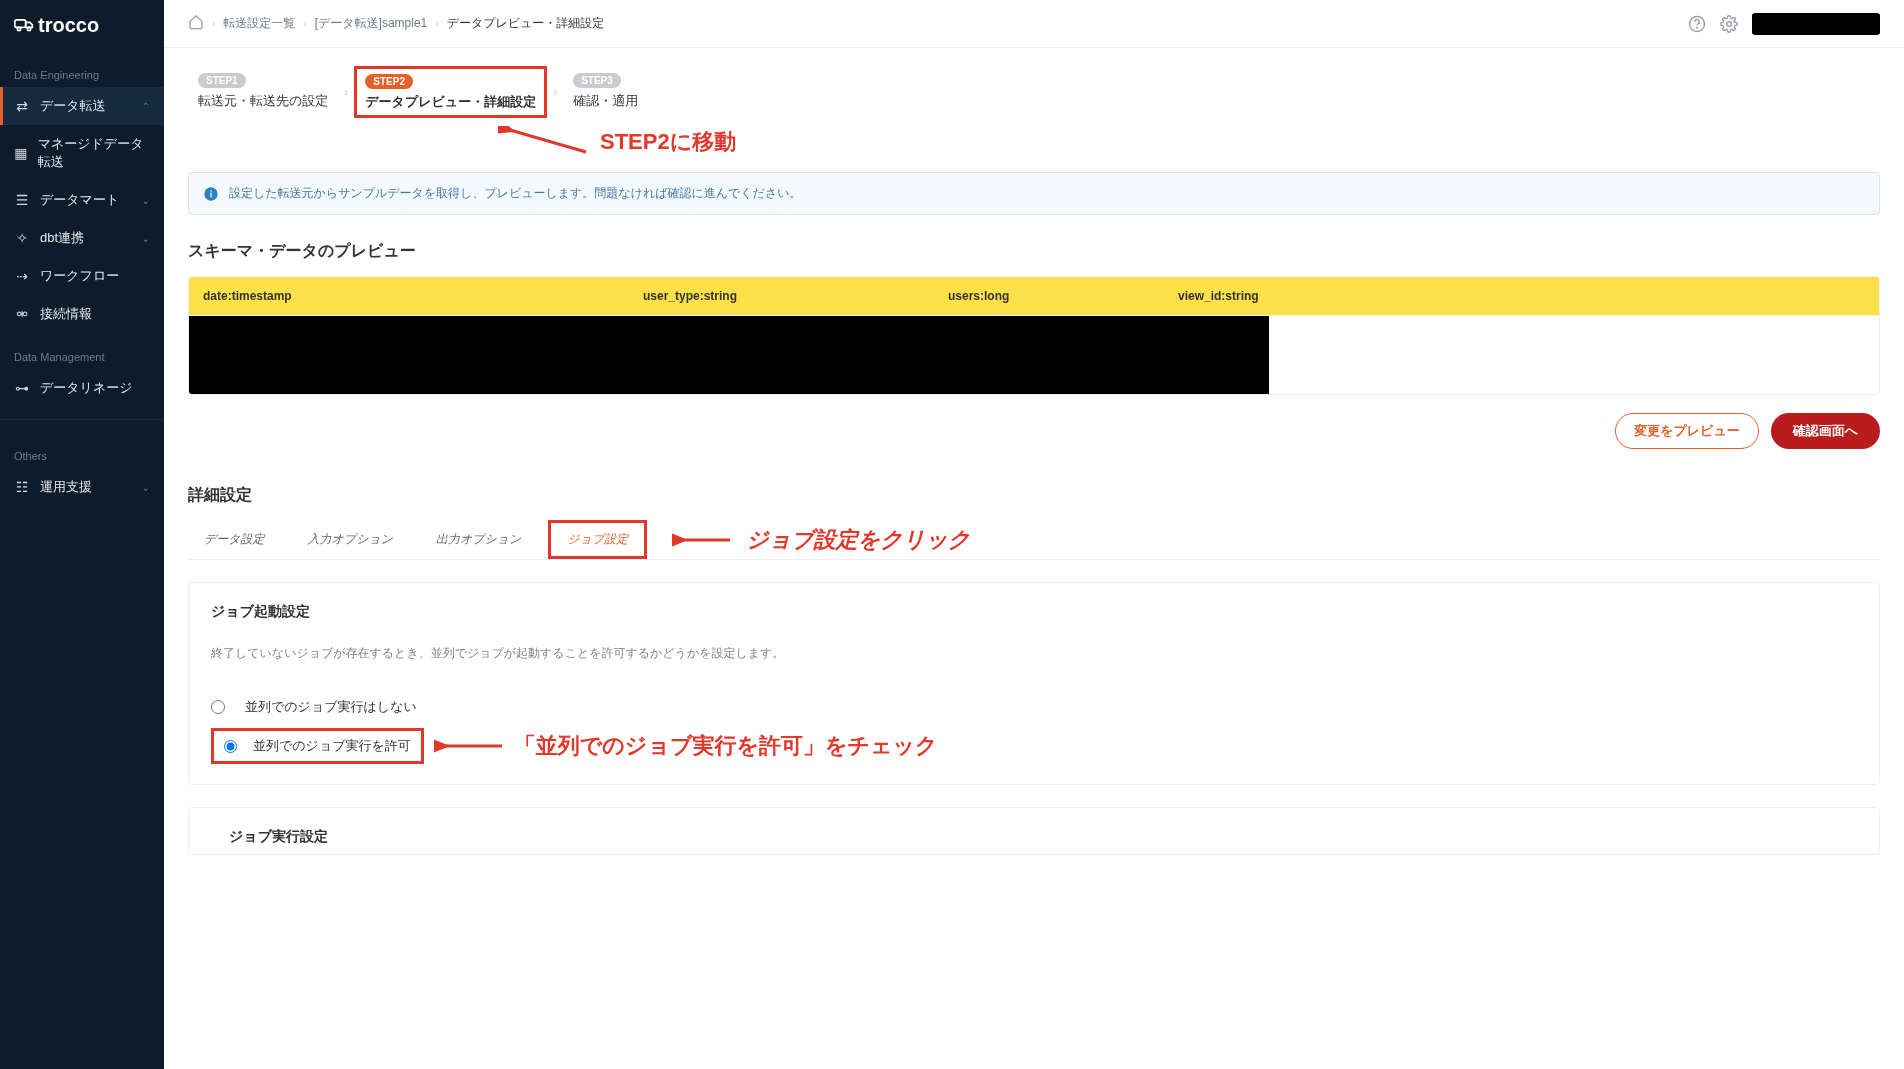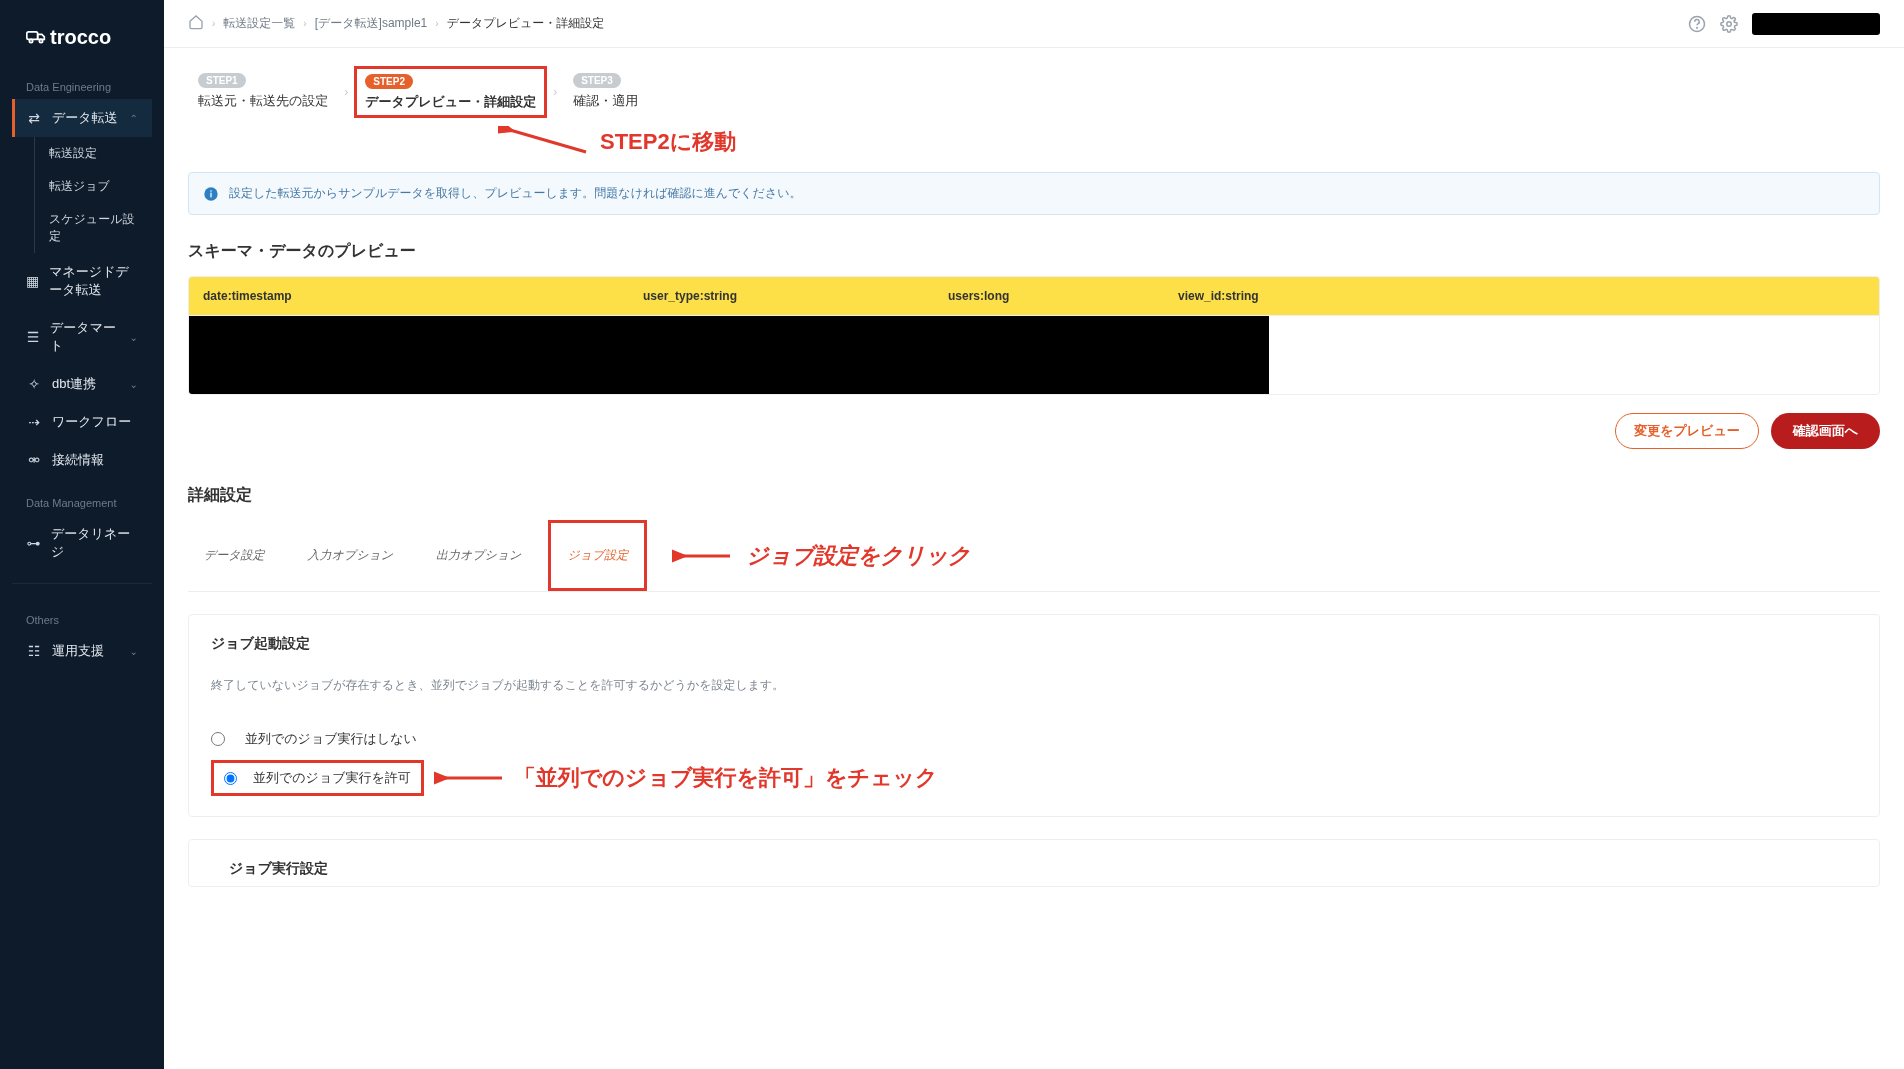--- a/index.html
+++ b/index.html
@@ -10,21 +10,21 @@
   background: #fff;
 }
 .app { display: flex; min-height: 100vh; }
 
 
 .sidebar {
   width: 164px;
   background: #0d1b2a;
   color: #fff;
   flex-shrink: 0;
-  padding: 12px;
+  padding: 0;
 }
 .logo {
   display: flex;
   align-items: center;
   gap: 8px;
   padding: 14px 16px 14px 38px;
   font-weight: 700;
   font-size: 20px;
   letter-spacing: 0;
   position: relative;
@@ -175,25 +175,20 @@
       <span>trocco</span>
     </div>
 
     <div class="section-label">Data Engineering</div>
 
     <div class="nav-item active">
       <span class="nav-icon">⇄</span>
       <span>データ転送</span>
       <span class="chev">⌃</span>
     </div>
-    <div class="nav-sub">
-      <div class="nav-sub-item">転送設定</div>
-      <div class="nav-sub-item">転送ジョブ</div>
-      <div class="nav-sub-item">スケジュール設定</div>
-    </div>
 
     <div class="nav-item">
       <span class="nav-icon">▦</span>
       <span>マネージドデータ転送</span>
     </div>
     <div class="nav-item">
       <span class="nav-icon">☰</span>
       <span>データマート</span>
       <span class="chev">⌄</span>
     </div>
@@ -329,21 +324,21 @@
         <button class="btn-primary">確認画面へ</button>
       </div>
 
       <div class="h2">詳細設定</div>
 
       <div class="tabs">
         <div class="tab">データ設定</div>
         <div class="tab">入力オプション</div>
         <div class="tab">出力オプション</div>
         <div class="tab-highlight">
-          <div class="tab active" style="padding:24px 16px;">ジョブ設定</div>
+          <div class="tab active" style="padding:8px 16px;">ジョブ設定</div>
         </div>
         <div class="tab-ann-wrap">
           <svg class="arrow-svg" width="60" height="14" viewBox="0 0 60 14">
               <defs>
                 <marker id="ah2" markerWidth="10" markerHeight="8" refX="2" refY="4" orient="auto">
                   <polygon points="10 0, 0 4, 10 8" fill="#e2372b"></polygon>
                 </marker>
               </defs>
               <line x1="58" y1="7" x2="10" y2="7" stroke="#e2372b" stroke-width="3" marker-end="url(#ah2)"></line>
             </svg>

